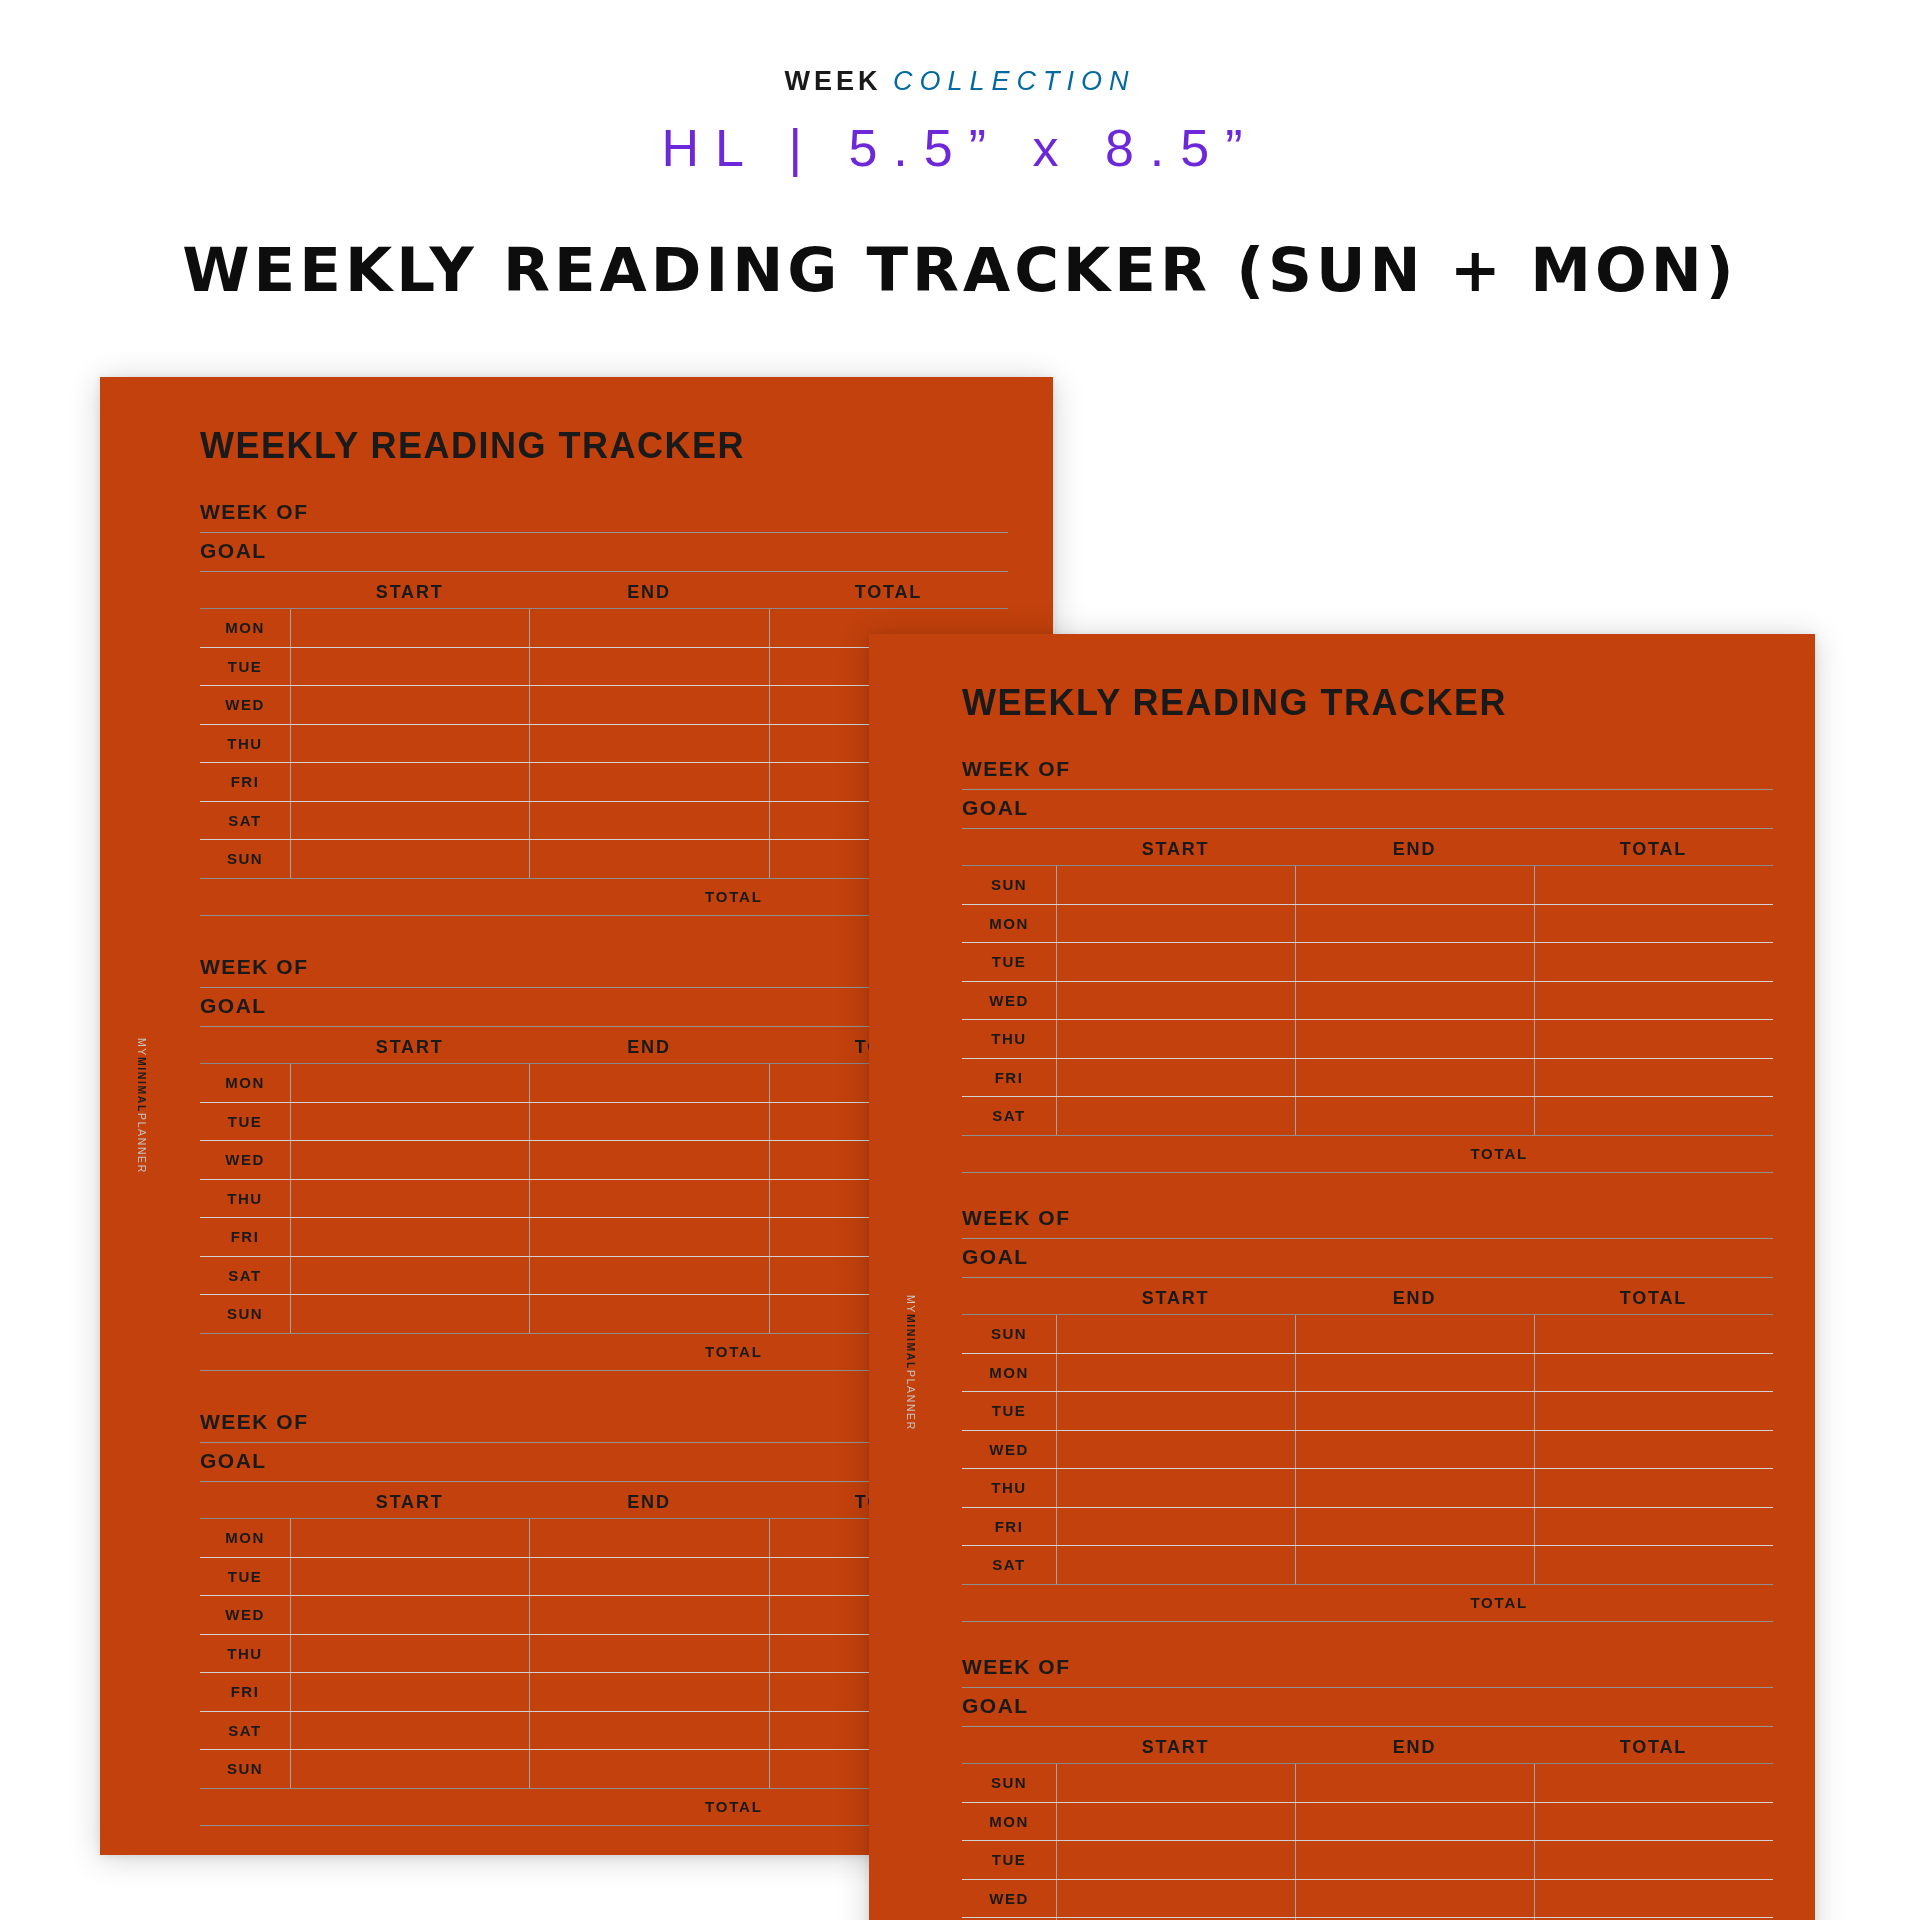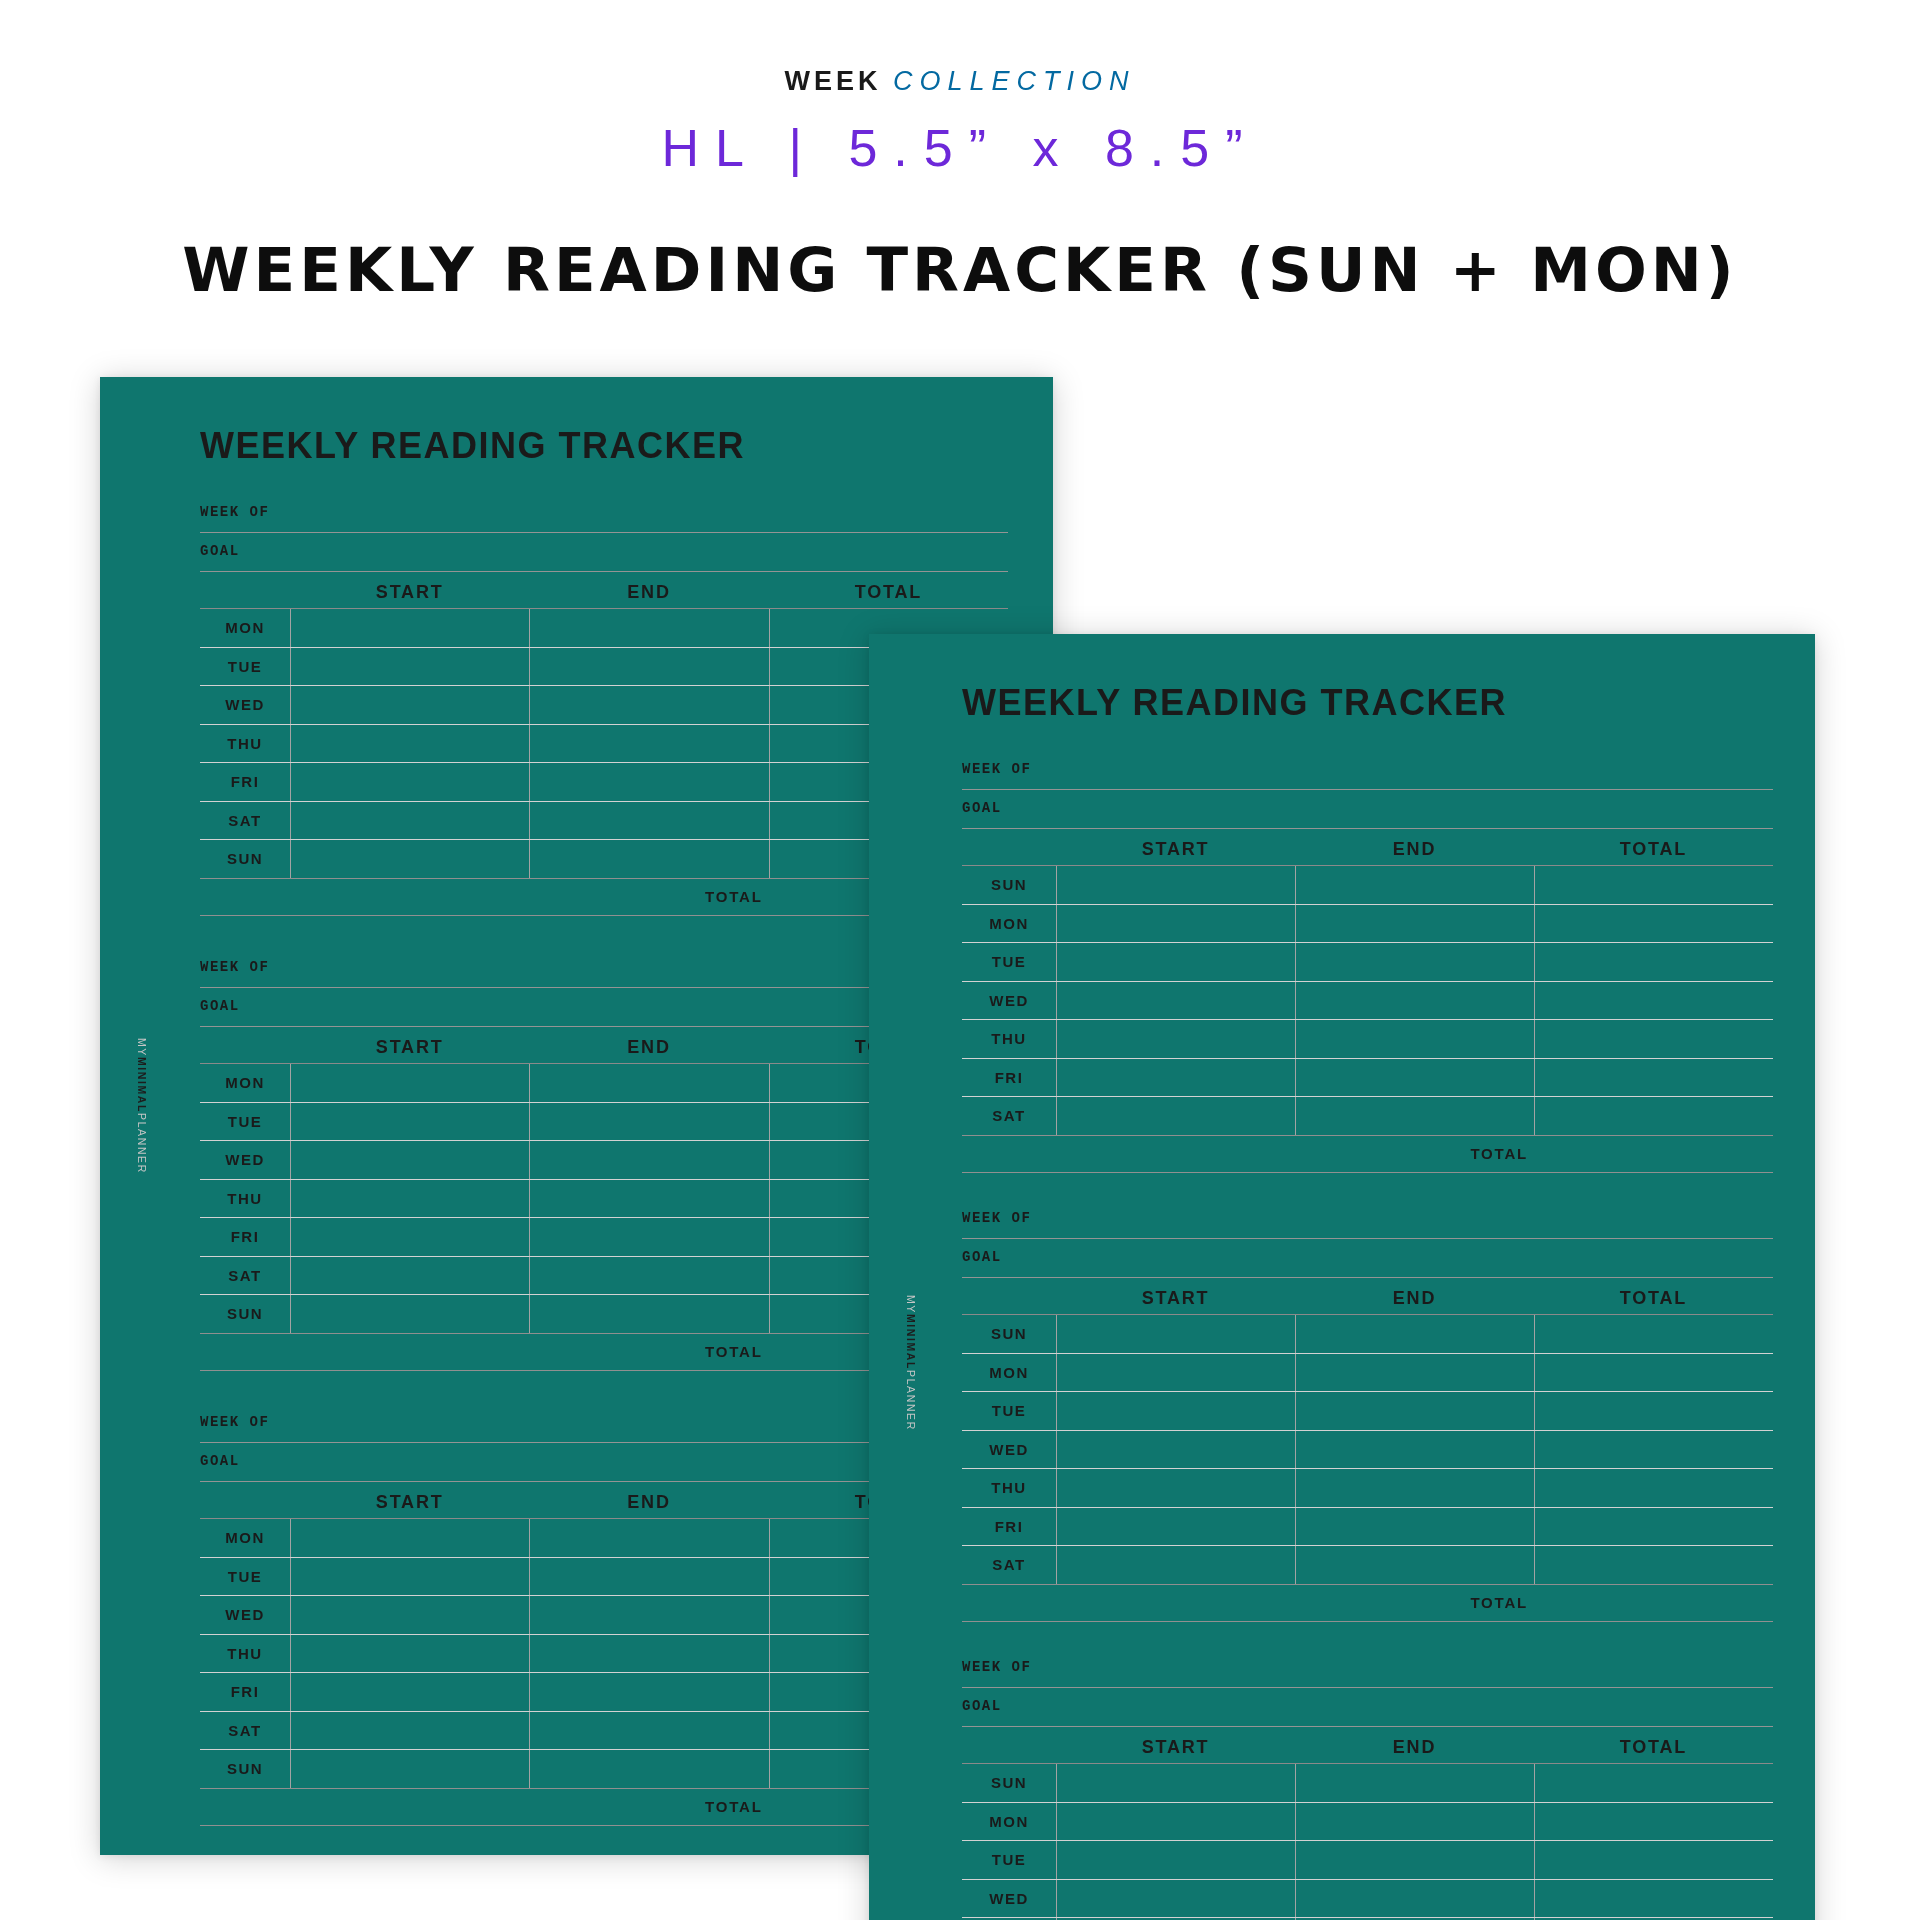--- a/index.html
+++ b/index.html
@@ -12,36 +12,36 @@
   
   .hdr{position:absolute;left:0;width:1920px;text-align:center;white-space:nowrap;}
   .hdr-collection{top:66px;font-size:27px;letter-spacing:4px;}
   .hdr-collection .b{font-weight:700;}
   .hdr-collection .c{font-style:italic;font-weight:400;letter-spacing:7px;color:#0369a1;}
   .hdr-size{top:118px;font-size:52px;font-weight:400;letter-spacing:16px;color:#6d28d9;}
   .hdr-main{top:198px;font-size:61px;font-weight:800;letter-spacing:4px;
     font-family:"DejaVu Sans","Liberation Sans",sans-serif;color:#0d0d0d;margin-top:36px;}
   
   .page{
-    position:absolute;background:#0f766e;
+    position:absolute;background:#c2410c;
     box-shadow:0 3px 30px rgba(0,0,0,.18),0 1px 8px rgba(0,0,0,.08);
     box-sizing:border-box;
   }
   .pg-left {left:100px;top:377px;width:953px;height:1478px;
             padding:50px 45px 0 100px;--dayw:90px;--secgap:44px;z-index:1;}
   .pg-right{left:869px;top:634px;width:946px;height:1478px;
             padding:50px 42px 0 93px;--dayw:94px;--secgap:38px;z-index:2;}
   .page-title{
     font-size:36px;font-weight:700;letter-spacing:1.5px;line-height:37px;
     margin-bottom:41px;white-space:nowrap;
   }
   
   .section{margin-bottom:var(--secgap);}
   .field{box-sizing:border-box;border-bottom:1px solid #949494;}
-  .field span{font-size:14px;font-weight:700;letter-spacing:1.5px;line-height:14px;display:block;font-family:Liberation Mono, monospace;}
+  .field span{font-size:21px;font-weight:700;letter-spacing:1.5px;line-height:14px;display:block;}
   .f-week{height:28px;}
   .f-goal{height:39px;padding-top:11px;}
   .colheads{box-sizing:border-box;height:37px;padding-top:10px;
     border-bottom:1px solid #8a8a8a;display:flex;}
   .colheads .spacer{width:var(--dayw);flex:none;}
   .colheads .ch{flex:1 1 0;text-align:center;font-size:18px;font-weight:700;letter-spacing:1.8px;}
   .grid .row{box-sizing:border-box;height:38.5px;display:flex;border-bottom:1px solid #d2d2d2;}
   .grid .row:last-child{border-bottom:1px solid #8f8f8f;}
   .grid .day{width:var(--dayw);flex:none;display:flex;align-items:center;justify-content:center;
     font-size:15px;font-weight:700;letter-spacing:1.5px;}

